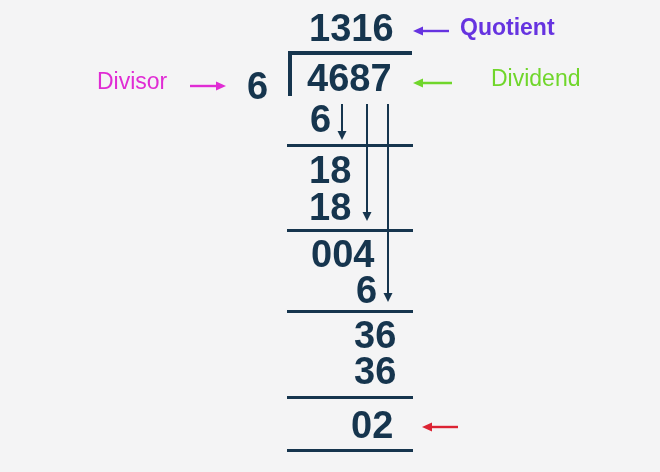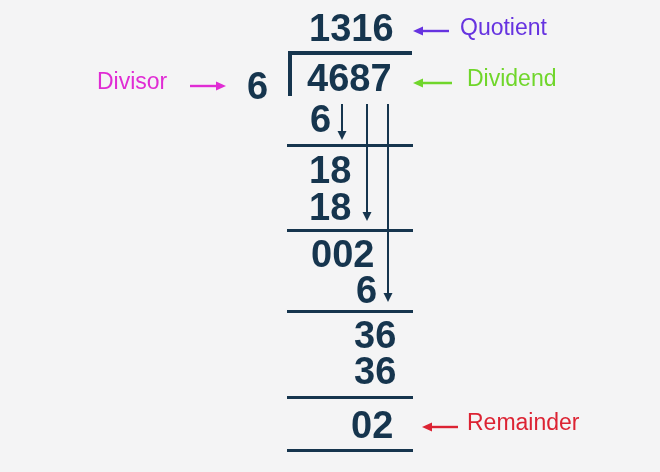--- a/index.html
+++ b/index.html
@@ -30,22 +30,22 @@
     line-height:1;
     letter-spacing:0px;
     white-space:pre;
   }
   .label{
     position:absolute;
     font-size:23px;
     line-height:1;
     white-space:pre;
   }
-  .label.quotient{color:var(--purple);}
-  .label.dividend{color:var(--green);}
+  .label.quotient{color:var(--purple);font-weight:bold;}
+  .label.dividend{color:var(--green);margin-left:24px;}
   .label.divisor{color:var(--magenta);}
   .label.remainder{color:var(--red);}
   .rule{
     position:absolute;
     left:287px;
     width:126px;
     height:3px;
     background:var(--navy);
   }
   .qbar{
@@ -84,35 +84,34 @@
   <div class="num" style="left:247px; top:67px;">6</div>
   <div class="num" style="left:307px; top:59px;">4687</div>
 
   <div class="num" style="left:310px; top:100px;">6</div>
   <div class="rule" style="top:144px;"></div>
 
   <div class="num" style="left:309px; top:151px;">18</div>
   <div class="num" style="left:309px; top:188px;">18</div>
   <div class="rule" style="top:229px;"></div>
 
-  <div class="num" style="left:311px; top:235px;">002</div>
+  <div class="num" style="left:311px; top:235px;">004</div>
   <div class="num" style="left:356px; top:271px;">6</div>
   <div class="rule" style="top:310px;"></div>
 
   <div class="num" style="left:354px; top:316px;">36</div>
   <div class="num" style="left:354px; top:352px;">36</div>
   <div class="rule" style="top:396px;"></div>
 
   <div class="num" style="left:351px; top:406px;">02</div>
   <div class="rule" style="top:449px;"></div>
 
   <div class="label quotient" style="left:460px; top:16px;">Quotient</div>
   <div class="label dividend" style="left:467px; top:67px;">Dividend</div>
   <div class="label divisor" style="left:97px; top:70px;">Divisor</div>
-  <div class="label remainder" style="left:467px; top:411px;">Remainder</div>
 
   <svg class="overlay" viewBox="0 0 660 472">
 
     <g stroke="#16354e" fill="#16354e">
       <line x1="342" y1="104" x2="342" y2="132" stroke-width="2"></line>
       <polygon points="337.5,131 346.5,131 342,140" stroke="none"></polygon>
     </g>
     <g stroke="#16354e" fill="#16354e">
       <line x1="367" y1="104" x2="367" y2="213" stroke-width="2"></line>
       <polygon points="362.5,212 371.5,212 367,221" stroke="none"></polygon>

